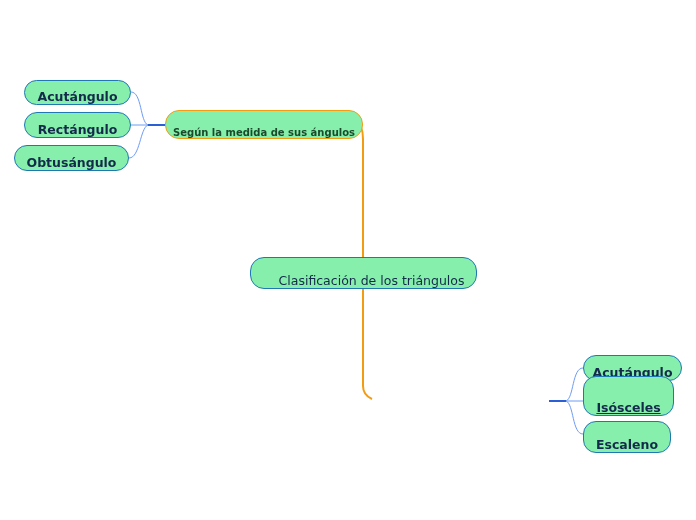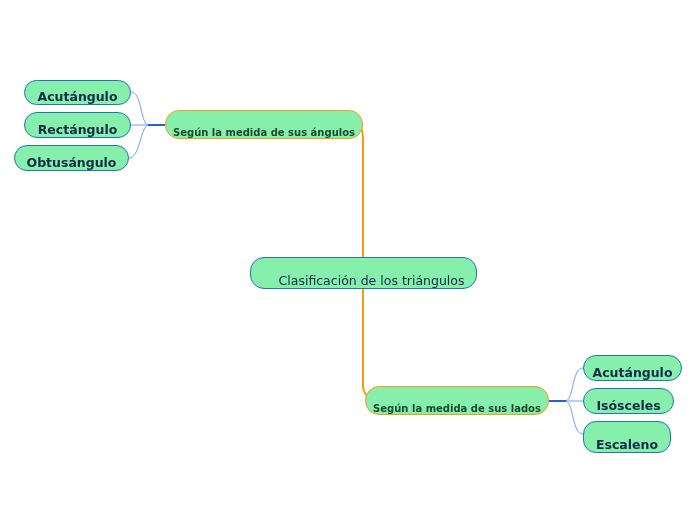--- a/index.html
+++ b/index.html
@@ -48,27 +48,24 @@
   <div class="node leaf" style="left:24px; top:80px; width:107px; height:25px;">
     <span>Acutángulo</span>
   </div>
   <div class="node leaf" style="left:14px; top:145px; width:115px; height:26px;">
     <span>Obtusángulo</span>
   </div>
   <div class="node leaf" style="left:24px; top:112px; width:107px; height:26px;">
     <span>Rectángulo</span>
   </div>
 
-  <div class="node branch" style="left:365px; top:386px; width:184px; height:29px;">
-    <span>Según la medida de sus lados</span>
-  </div>
 
   <div class="node leaf" style="left:583px; top:355px; width:99px; height:26px;">
     <span>Acutángulo</span>
   </div>
-  <div class="node leaf" style="left:583px; top:388px; width:91px; height:26px;">
+  <div class="node leaf" style="left:583px; top:376px; width:91px; height:40px;text-decoration:underline;">
     <span>Isósceles</span>
   </div>
   <div class="node leaf" style="left:583px; top:421px; width:88px; height:32px;">
     <span>Escaleno</span>
   </div>
 
 </div>
 
 </body></html>

